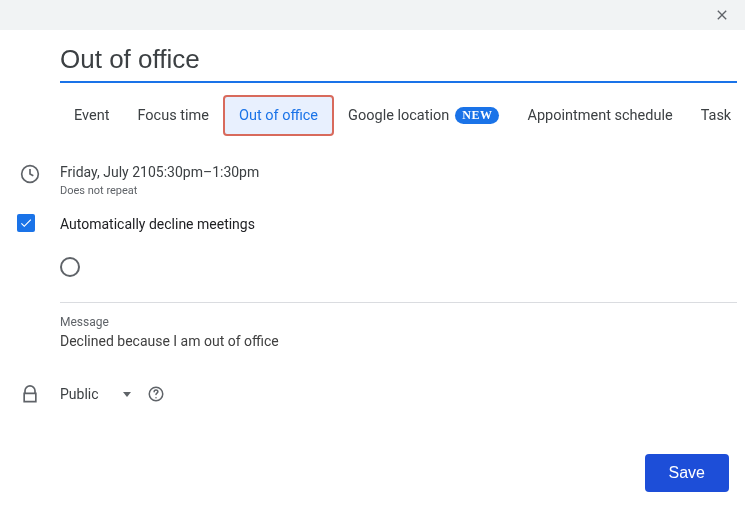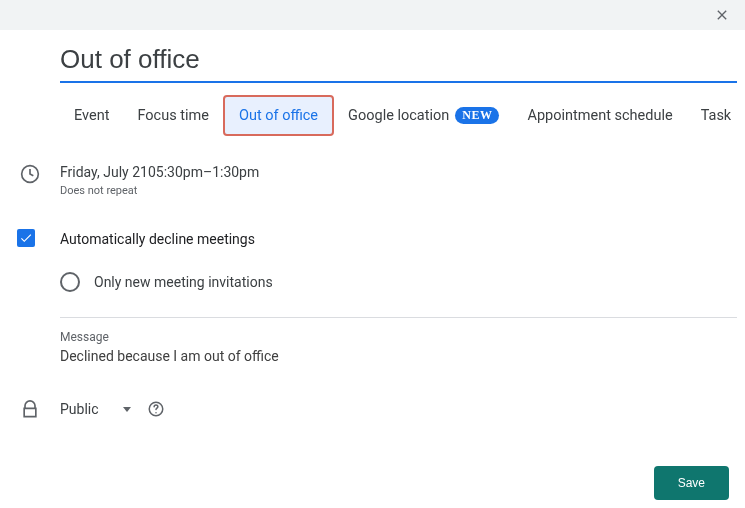--- a/index.html
+++ b/index.html
@@ -202,25 +202,25 @@
     .avail-hint {
       font-size: 12px;
       color: #5f6368;
       display: flex;
       align-items: center;
       gap: 6px;
     }
     .save-btn {
       position: absolute;
       right: 16px;
-      bottom: 8px;
-      background: #0f766e;
+      bottom: 16px;
+      background: #1d4ed8;
       color: #fff;
       border: none;
-      font-size: 12px;
+      font-size: 16px;
       font-weight: 500;
       padding: 10px 24px;
       border-radius: 4px;
       cursor: pointer;
     }
   </style>
 </head>
 <body>
 
 <div class="topbar">
@@ -266,32 +266,31 @@
     <div class="date-line">
       <span>Friday, July 21</span>
       <span>05:30pm</span>
       <span>–</span>
       <span>1:30pm</span>
     </div>
     <div class="repeat-line">Does not repeat</div>
   </div>
 
   
-  <div class="section" style="margin-top:34px">
+  <div class="section" style="margin-top:19px">
     <div class="checkbox-icon">
       <svg viewBox="0 0 24 24">
           <path d="M9 16.17L4.83 12l-1.42 1.41L9 19 21 7l-1.41-1.41z" fill="#fff"></path>
         </svg>
     </div>
     <div class="auto-decline-label">Automatically decline meetings</div>
 
     <div class="radio-group">
       <div class="radio-item">
         <div class="radio-circle"></div>
-        <span class="radio-label">Only new meeting invitations</span>
       </div>
     </div>
 
     <div class="divider"></div>
 
     <div class="msg-label">Message</div>
     <div class="msg-text">Declined because I am out of office</div>
   </div>
 
   

